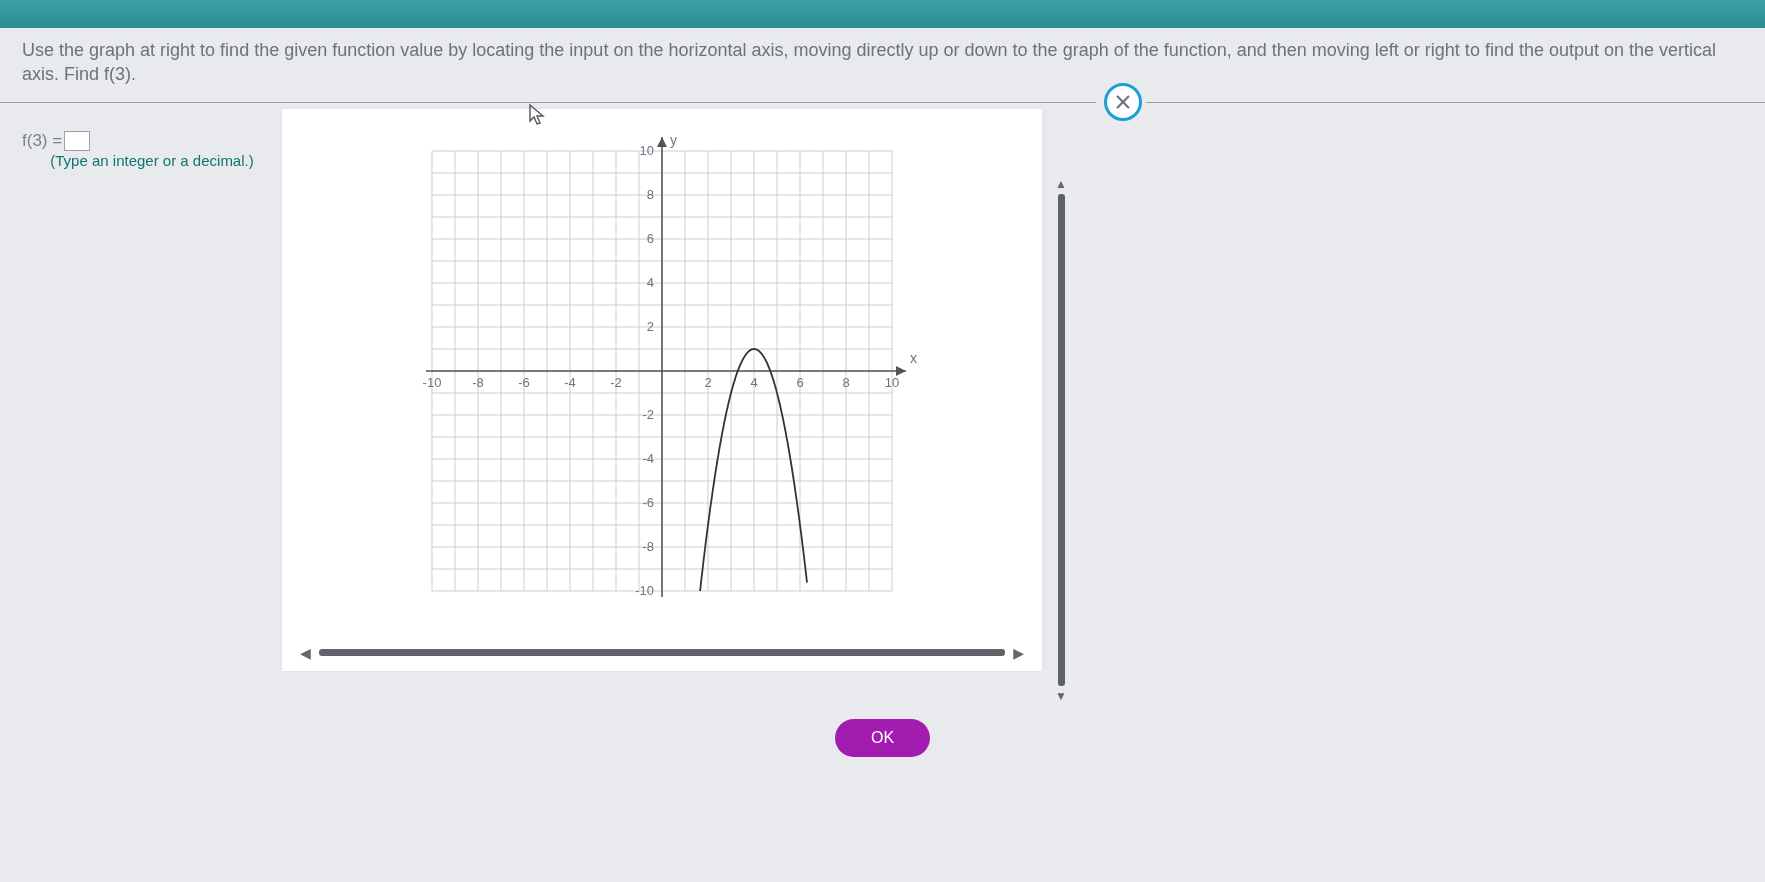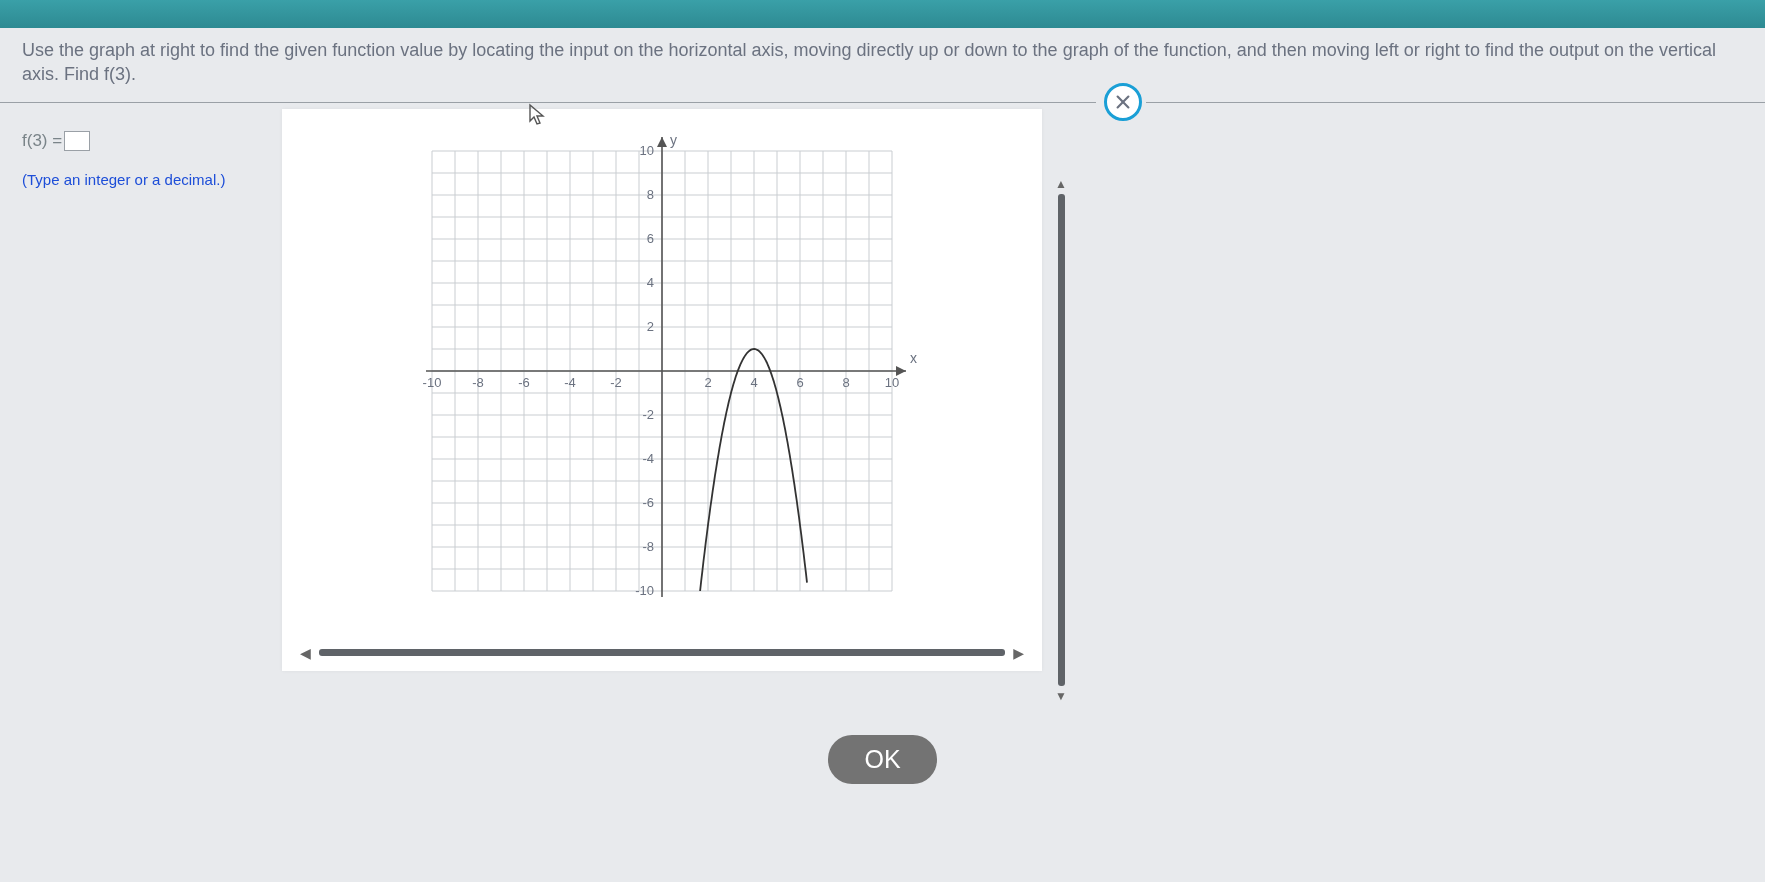--- a/index.html
+++ b/index.html
@@ -58,31 +58,31 @@
     .main-row {
       display: flex;
       padding: 0 0 0 22px;
     }
     .left-col {
       width: 260px;
       color: #7a8489;
       font-size: 17px;
       padding-top: 22px;
     }
-    .eq-line { margin-bottom: 20px; display:flex; align-items:center; }
+    .eq-line { margin-bottom: 1px; display:flex; align-items:center; }
     .ans-box {
       display: inline-block;
       width: 26px;
       height: 20px;
       border: 1px solid #9aa0a6;
       background: #fff;
       vertical-align: middle;
       margin-left: 2px;
     }
-    .hint { font-size: 15px; color: #1d4ed8; }
+    .hint { font-size: 15px; color: #0f766e; text-align: center; }
     .graph-panel {
       flex: 0 0 760px;
       background: #fff;
       box-shadow: 0 0 4px rgba(0,0,0,.05);
       padding: 12px 16px 8px 16px;
       height: 562px;
       position: relative;
     }
     .graph-wrap {
       position: relative;
@@ -131,28 +131,27 @@
     .scroll-v .track {
       flex:1; width:7px; background:#5f6368; border-radius:3px; margin:4px 0;
     }
 
     .ok-row {
       text-align:center;
       padding-top: 48px;
     }
     .ok-btn {
       display:inline-block;
-      background:#737373;
+      background:#a21caf;
       color:#fff;
-      font-size:25px;
+      font-size:16px;
       padding: 10px 36px;
       border-radius: 24px;
       cursor:pointer;
       border:none;
-      margin-top:16px;
     }
   </style>
 </head>
 <body>
 
 <div class="top-bar"></div>
 
 <div class="content-area">
 
   <div class="instructions">Use the graph at right to find the given function value by locating the input on the horizontal axis, moving directly up or down to the graph of the function, and then moving left or right to find the output on the vertical axis. Find f(3).</div>

